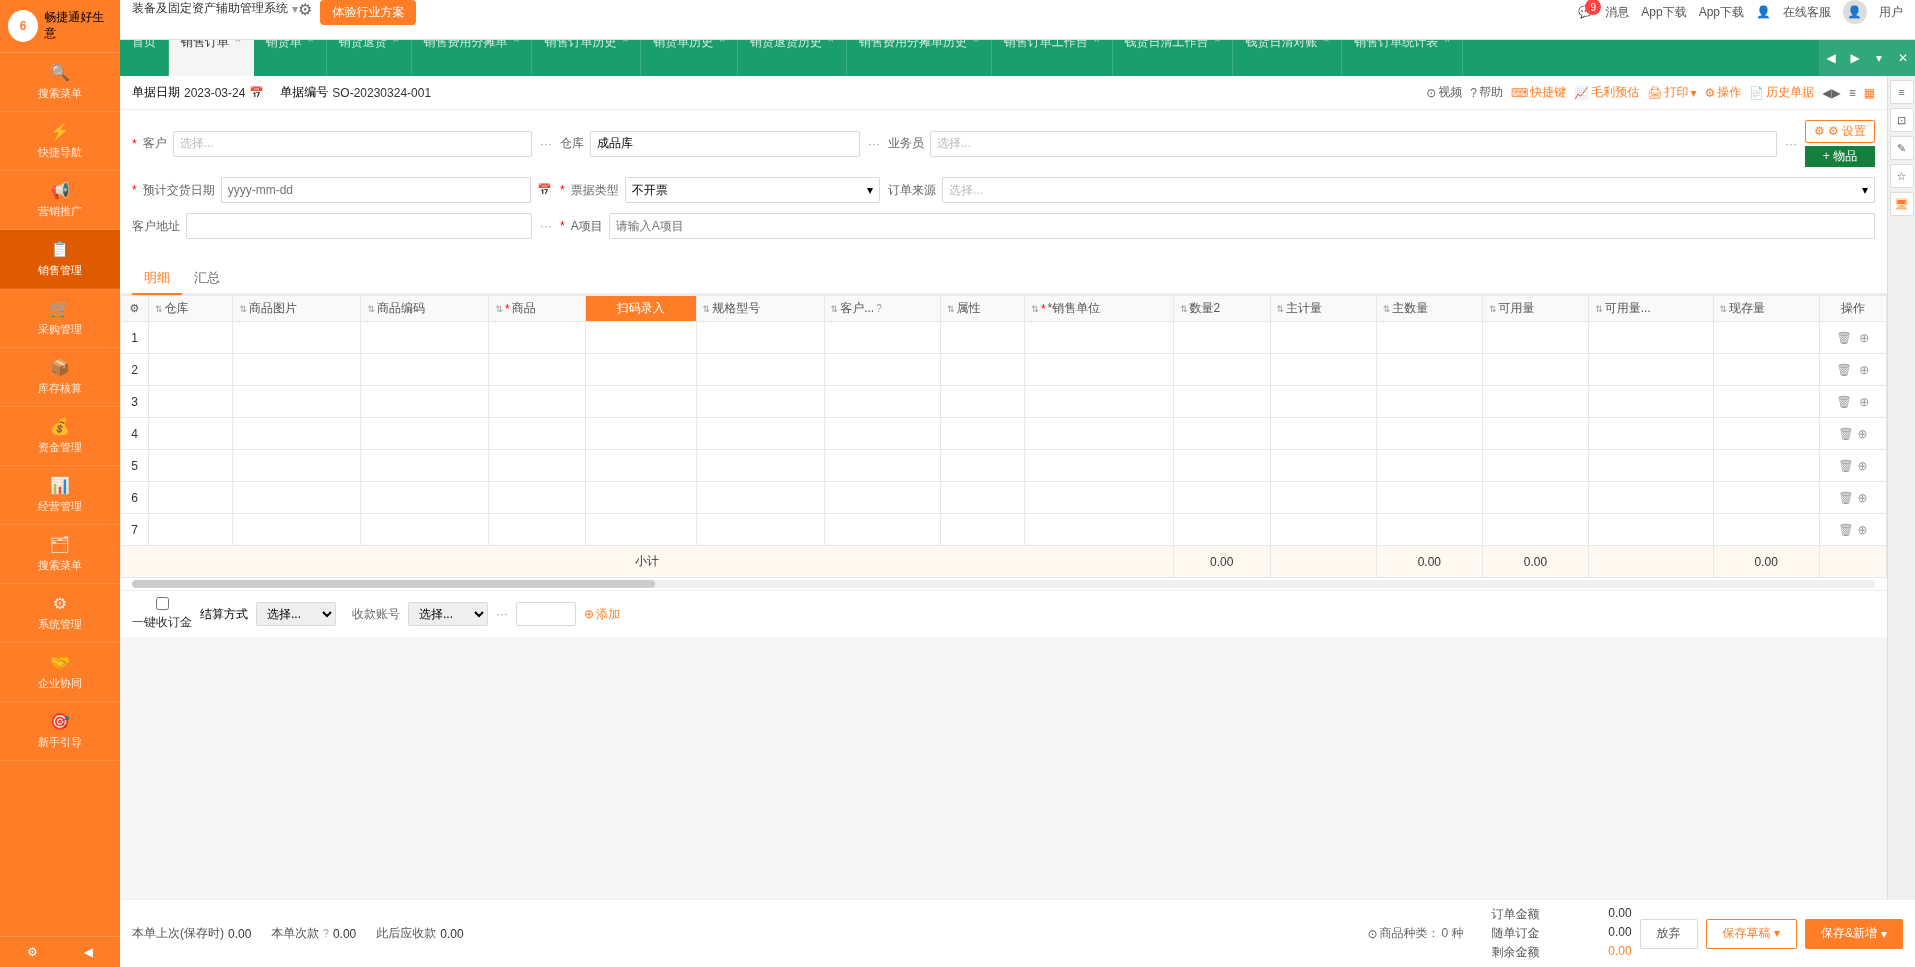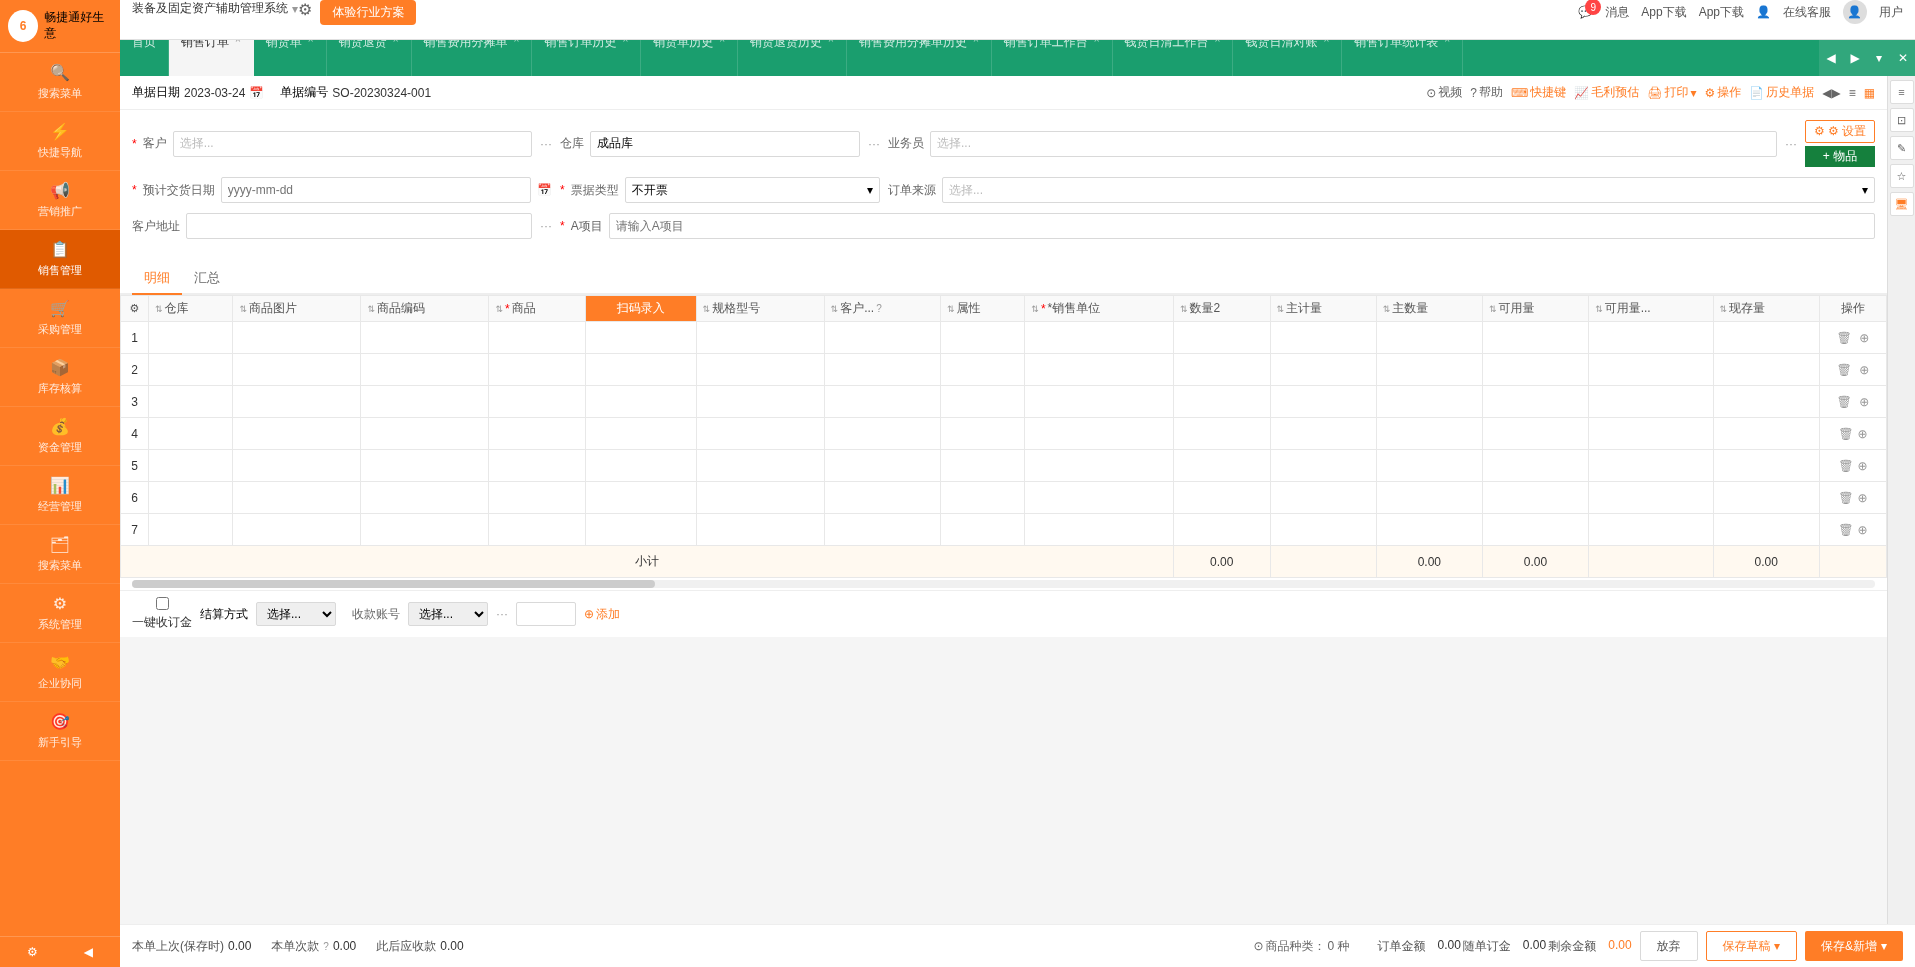--- a/index.html
+++ b/index.html
@@ -178,21 +178,21 @@
     }
     .footer-stat { display: flex; align-items: center; gap: 4px; margin-right: 20px; color: #555; }
     .footer-stat-val { color: #333; font-weight: 500; }
     .footer-right { margin-left: auto; display: flex; align-items: center; gap: 8px; }
     .btn-discard { border: 1px solid #d9d9d9; background: white; padding: 4px 16px; border-radius: 2px; cursor: pointer; color: #555; height: 30px; }
     .btn-save-draft { border: 1px solid #ff7d26; background: white; color: #ff7d26; padding: 4px 16px; border-radius: 2px; cursor: pointer; height: 30px; }
     .btn-save-new { background: #ff7d26; color: white; border: none; padding: 4px 16px; border-radius: 2px; cursor: pointer; height: 30px; display: flex; align-items: center; gap: 4px; }
 
     
     .summary-panel {
-      text-align: right; display: flex; flex-direction: row; gap: 2px;
+      text-align: right; display: flex; flex-direction: column; gap: 2px;
       margin-left: 20px; min-width: 140px;
     }
     .summary-row { display: flex; justify-content: space-between; gap: 12px; color: #555; }
     .summary-row .s-label { }
     .summary-row .s-val { font-weight: 500; color: #333; }
     .summary-row.highlight .s-val { color: #ff7d26; }
 
     
     .right-panel {
       width: 28px; background: #f0f0f0; display: flex; flex-direction: column;

